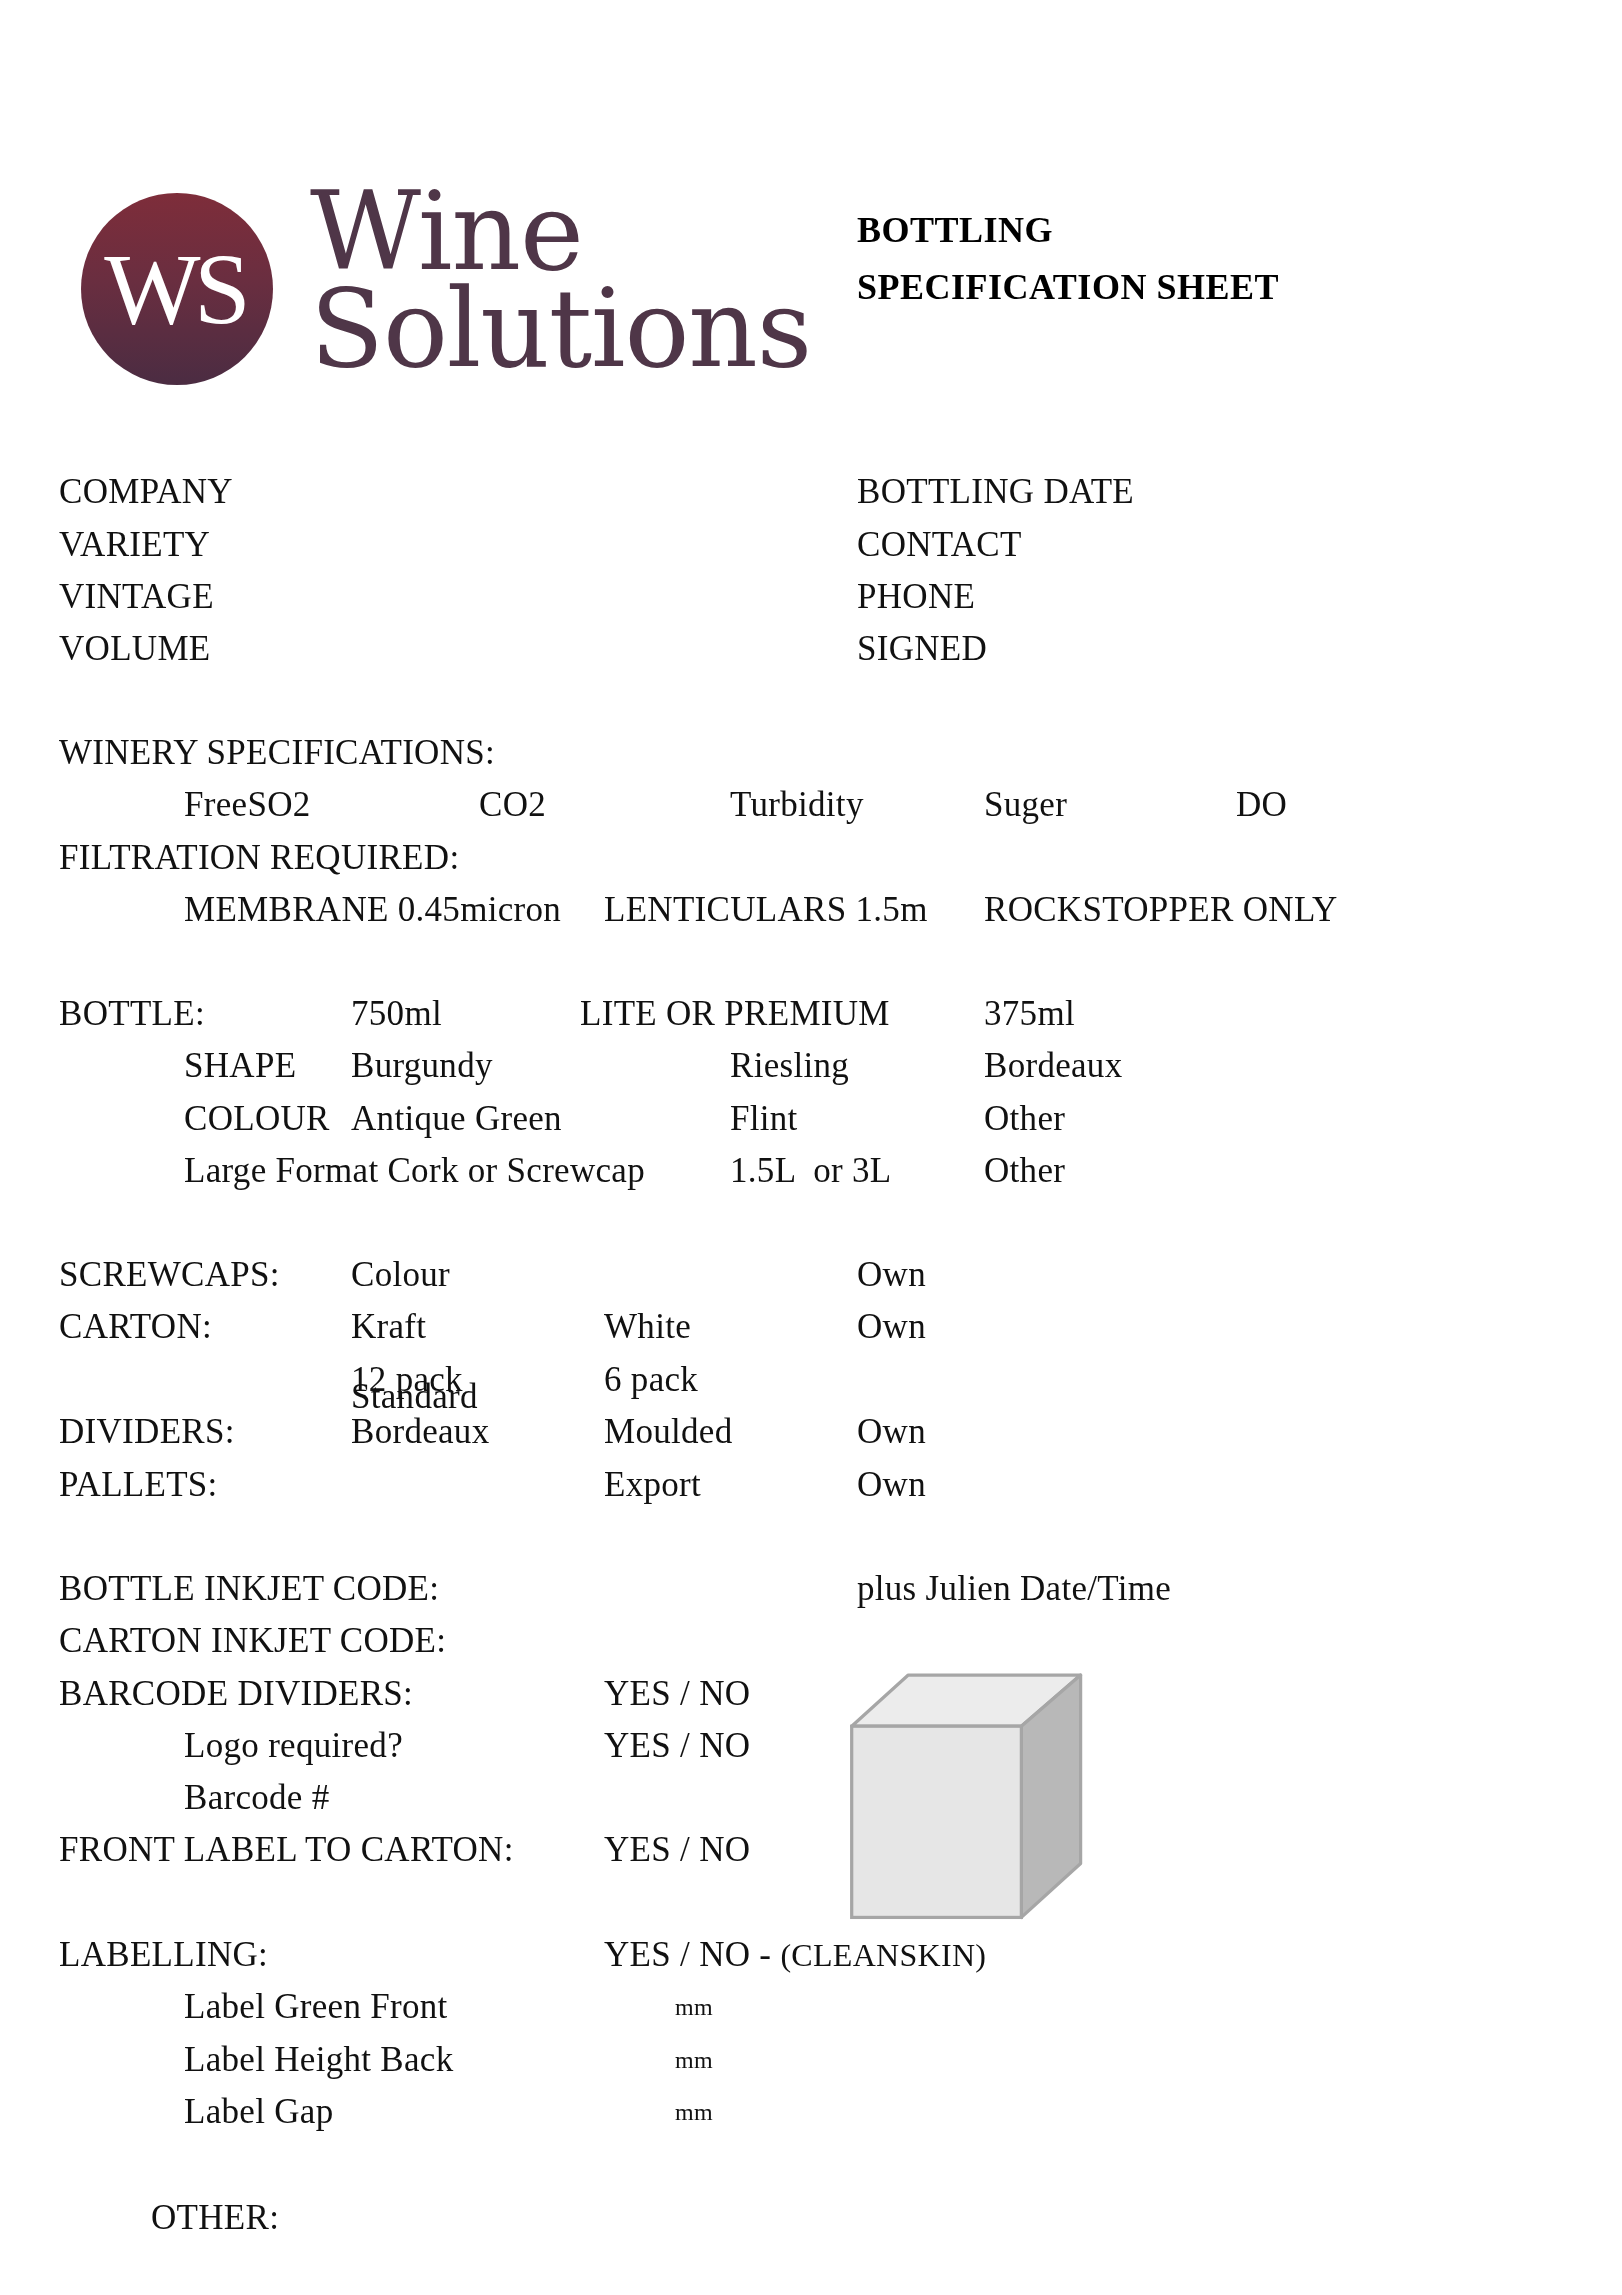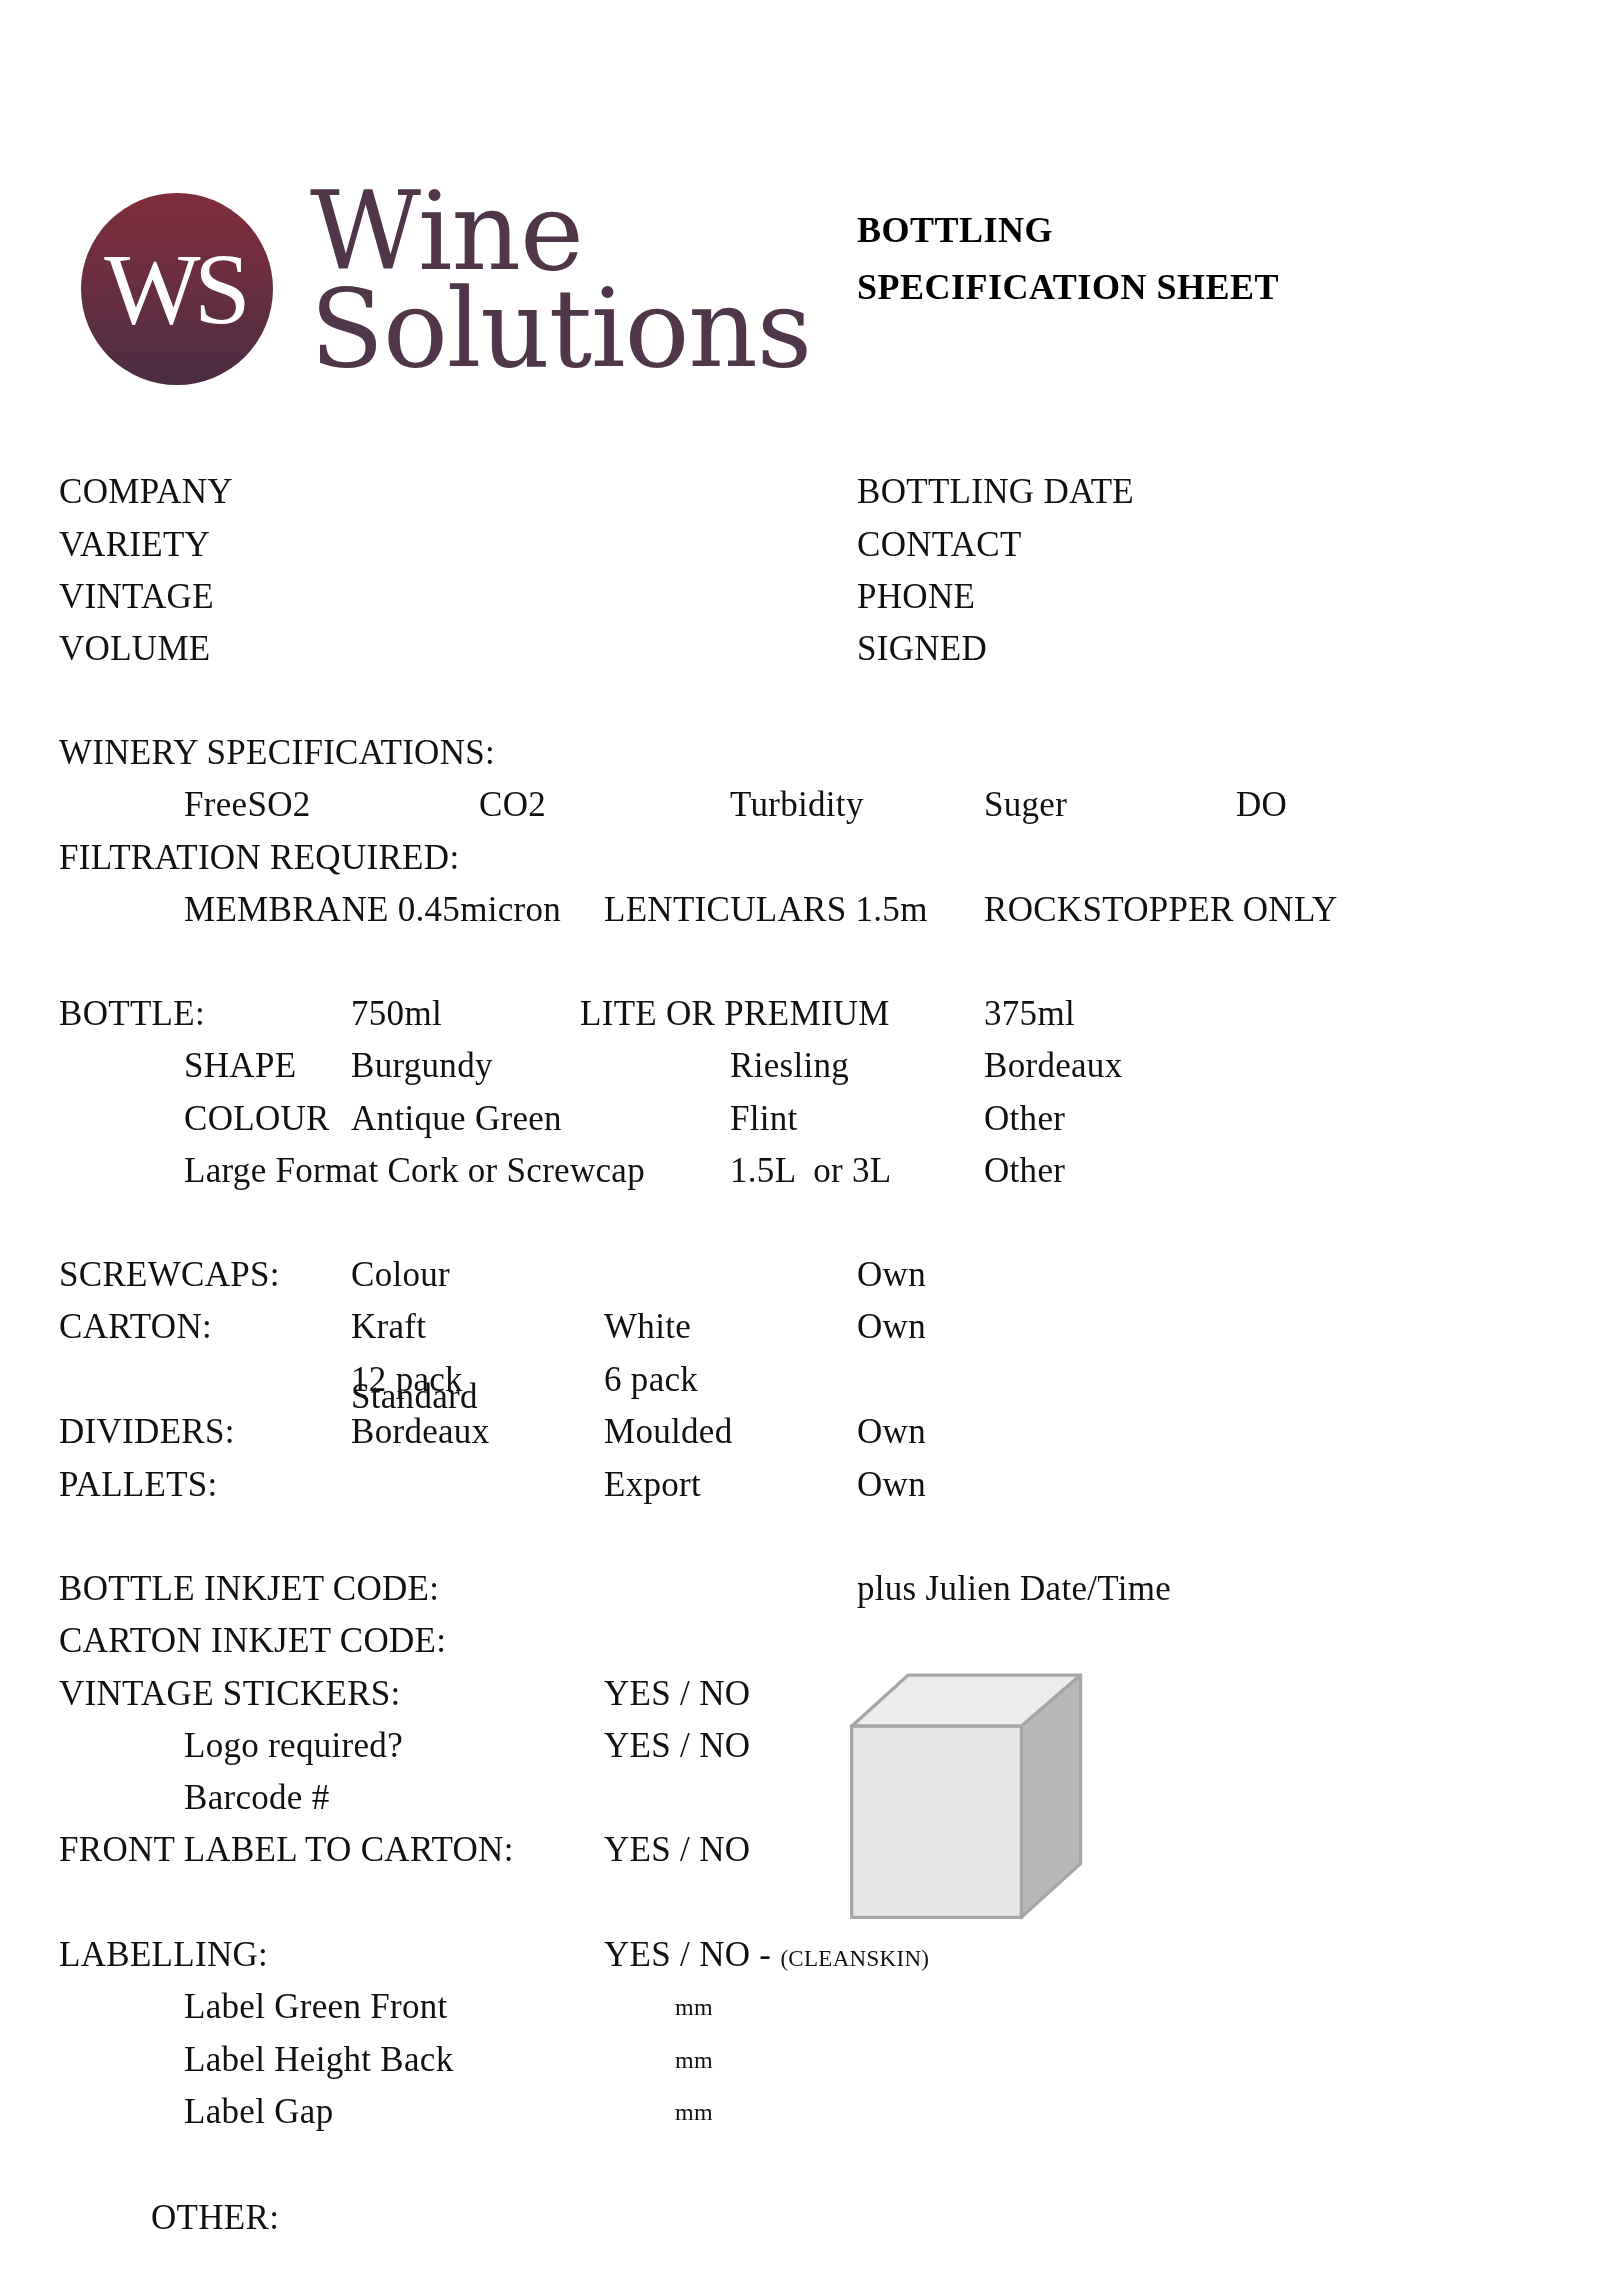--- a/index.html
+++ b/index.html
@@ -1,19 +1,19 @@
 <!DOCTYPE html>
 <html style="font-size:8.6px"><head>
   <meta charset="utf-8">
   <style>
     html, body { margin: 0; padding: 0; background: #ffffff; }
     body { width: 1623px; height: 2295px; position: relative; overflow: hidden;
            font-family: "Liberation Serif", "DejaVu Serif", serif; color: #111; }
     .t { position: absolute; font-size: 35px; line-height: 1; white-space: nowrap; transform: translateY(-78%); letter-spacing: 0.3px; }
-    .small { font-size: 23px; }
+    .small { font-size: 32px; }
     .tiny { font-size: 24px; }
     .title { position: absolute; font-weight: bold; font-size: 36px; line-height: 1; white-space: nowrap; color: #000; letter-spacing: 0.5px; }
     .logo-circle { position: absolute; left: 81px; top: 193px; width: 192px; height: 192px; border-radius: 50%;
                    background: linear-gradient(180deg, #7e2d3a 0%, #6a2e40 45%, #4b2c42 100%); }
     .logo-ws { position: absolute; left: 0; top: 0; width: 100%; height: 100%; display: flex; align-items: center;
                justify-content: center; color: #fff; font-size: 102px; font-family: "Liberation Serif", serif; letter-spacing: -6.5px; padding-right: 5.4px; box-sizing: border-box; }
     .logo-word { position: absolute; color: #4f3648; font-family: "DejaVu Serif", serif; font-size: 108px; line-height: 1; letter-spacing: -1.1px; }
     .box-svg { position: absolute; left: 849px; top: 1672px; }
   </style>
 </head>
@@ -90,21 +90,21 @@
 <div class="t" style="left:59px; top:1494px;">PALLETS:</div>
 <div class="t" style="left:351px; top:1406px;">Standard</div>
 <div class="t" style="left:604px; top:1494px;">Export</div>
 <div class="t" style="left:857px; top:1494px;">Own</div>
 
 <div class="t" style="left:59px; top:1598px;">BOTTLE INKJET CODE:</div>
 <div class="t" style="left:857px; top:1598px;">plus Julien Date/Time</div>
 
 <div class="t" style="left:59px; top:1650px;">CARTON INKJET CODE:</div>
 
-<div class="t" style="left:59px; top:1703px;">VINTAGE STICKERS:</div>
+<div class="t" style="left:59px; top:1703px;">BARCODE DIVIDERS:</div>
 <div class="t" style="left:604px; top:1703px;">YES / NO</div>
 
 <div class="t" style="left:184px; top:1755px;">Logo required?</div>
 <div class="t" style="left:604px; top:1755px;">YES / NO</div>
 
 <div class="t" style="left:184px; top:1807px;">Barcode #</div>
 
 <div class="t" style="left:59px; top:1859px;">FRONT LABEL TO CARTON:</div>
 <div class="t" style="left:604px; top:1859px;">YES / NO</div>
 

